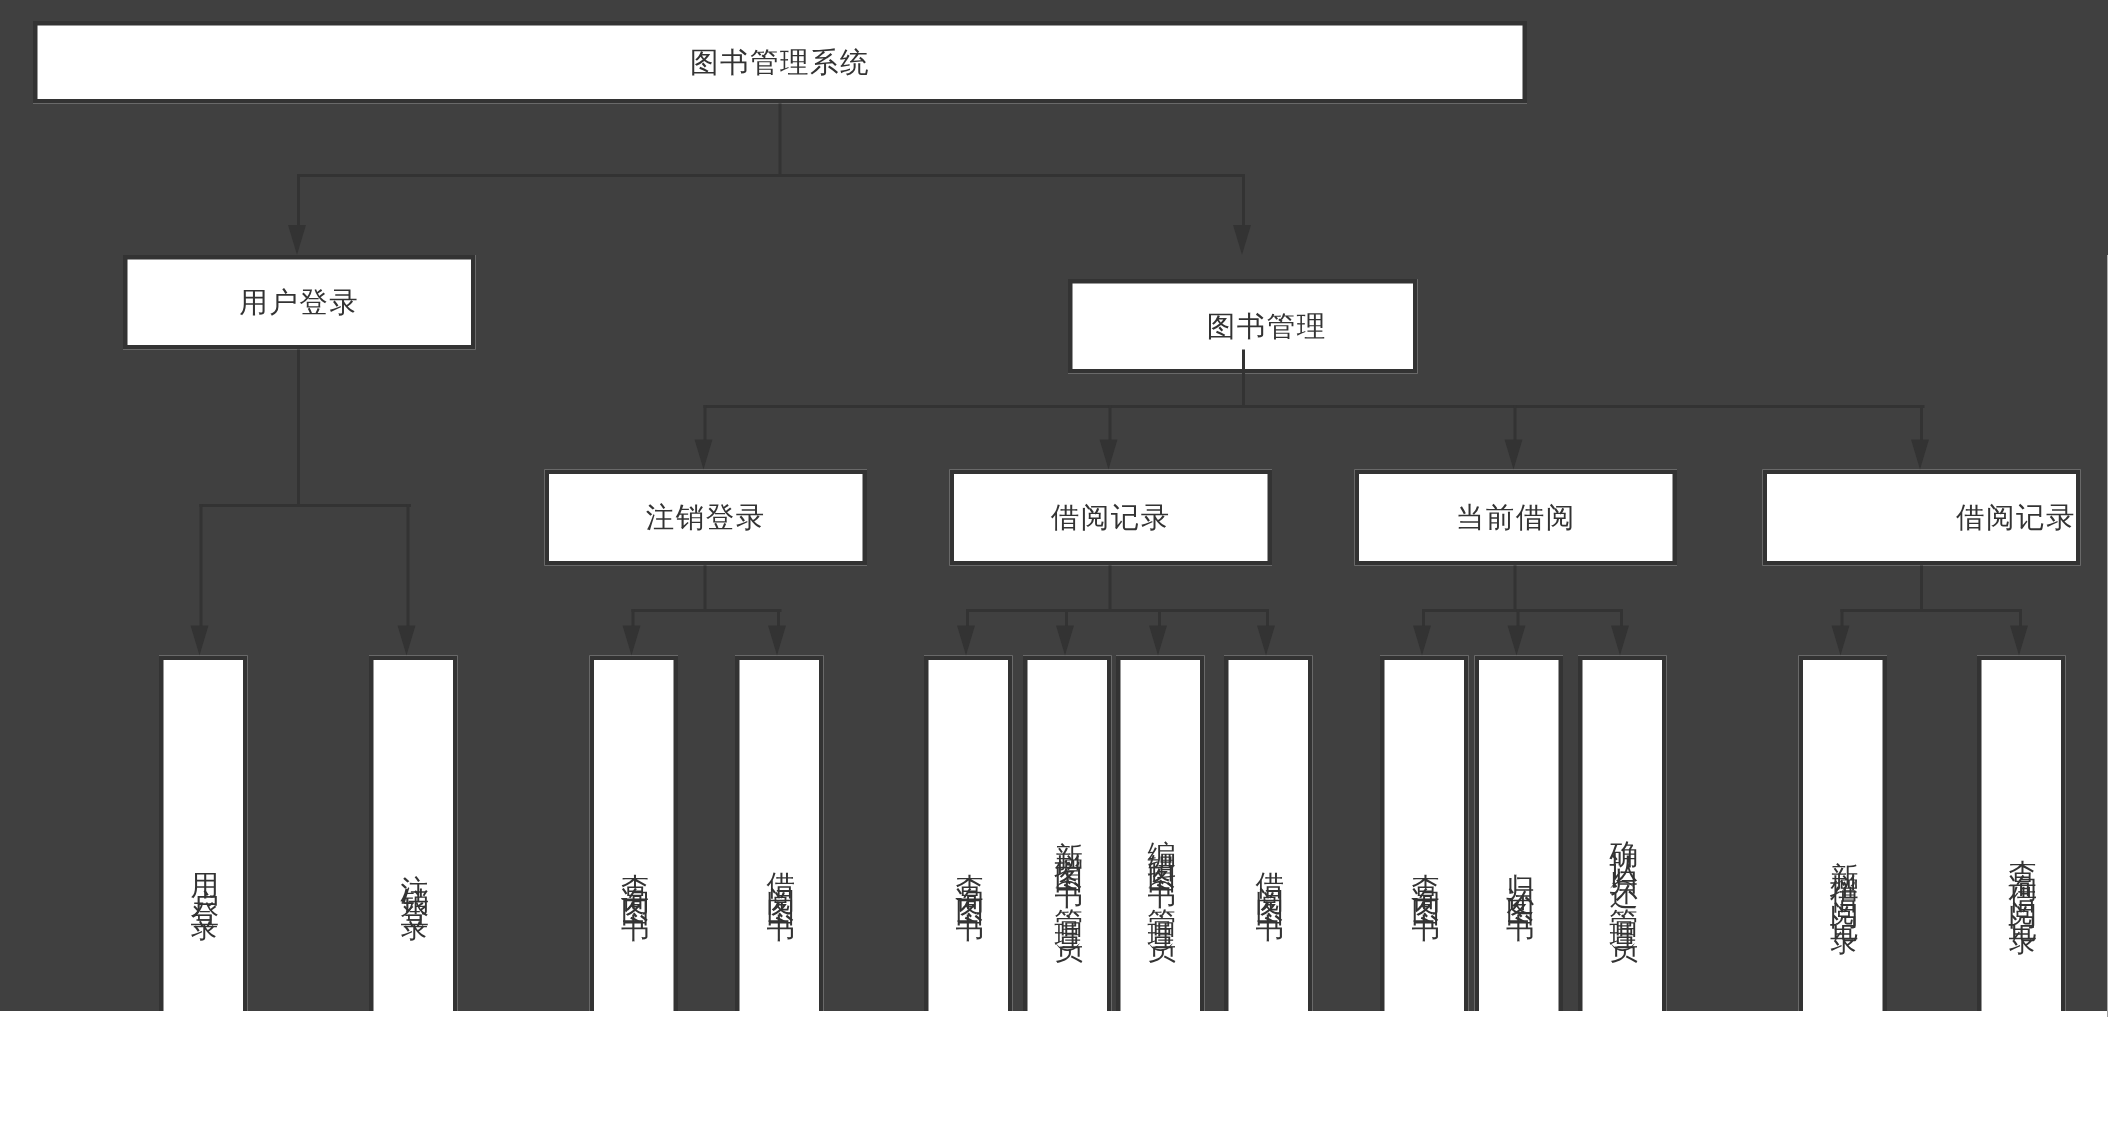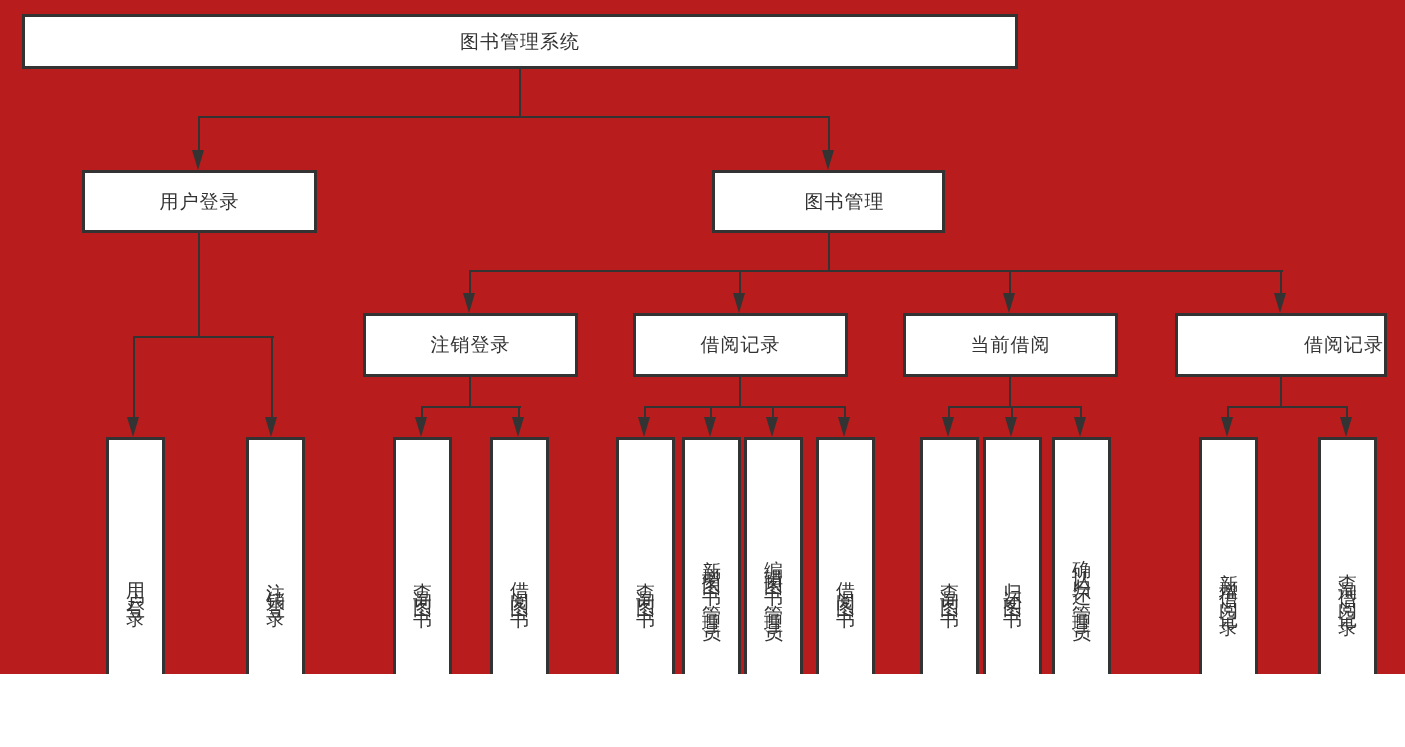--- a/index.html
+++ b/index.html
@@ -1,17 +1,17 @@
 <!DOCTYPE html>
 <html><head>
 <meta charset="utf-8">
 <style>
   html,body { margin:0; padding:0; background:#ffffff; }
   #canvas {
-    position:relative; width:1405px; height:674px; background:#b91c1c;
+    position:relative; width:1405px; height:674px; background:#404040;
     font-family:"Liberation Sans", sans-serif; overflow:hidden;
   }
   .box {
     position:absolute; background:#ffffff; border:3px solid #333333;
     box-sizing:border-box; display:flex; align-items:center; justify-content:center;
     color:#333333;
   }
   .hbox { font-size:19px; letter-spacing:1px; }
   .vbox { top:437px; width:59px; height:296px; }
   .vtext {
@@ -34,21 +34,21 @@
 
 <div id="canvas">
 
   <div class="box hbox" style="left:22px; top:14px; width:996px; height:55px;">
     <span>图书管理系统</span>
   </div>
 
   <div class="box hbox" style="left:82px; top:170px; width:235px; height:63px;">
     <span>用户登录</span>
   </div>
-  <div class="box hbox" style="left:712px; top:170px; width:233px; height:63px;padding-left:32px;">
+  <div class="box hbox" style="left:712px; top:186px; width:233px; height:63px;padding-left:32px;">
     <span>图书管理</span>
   </div>
 
   <div class="box hbox" style="left:363px; top:313px; width:215px; height:64px;">
     <span>注销登录</span>
   </div>
   <div class="box hbox" style="left:633px; top:313px; width:215px; height:64px;">
     <span>借阅记录</span>
   </div>
   <div class="box hbox" style="left:903px; top:313px; width:215px; height:64px;font-family:Liberation Mono, monospace;">

